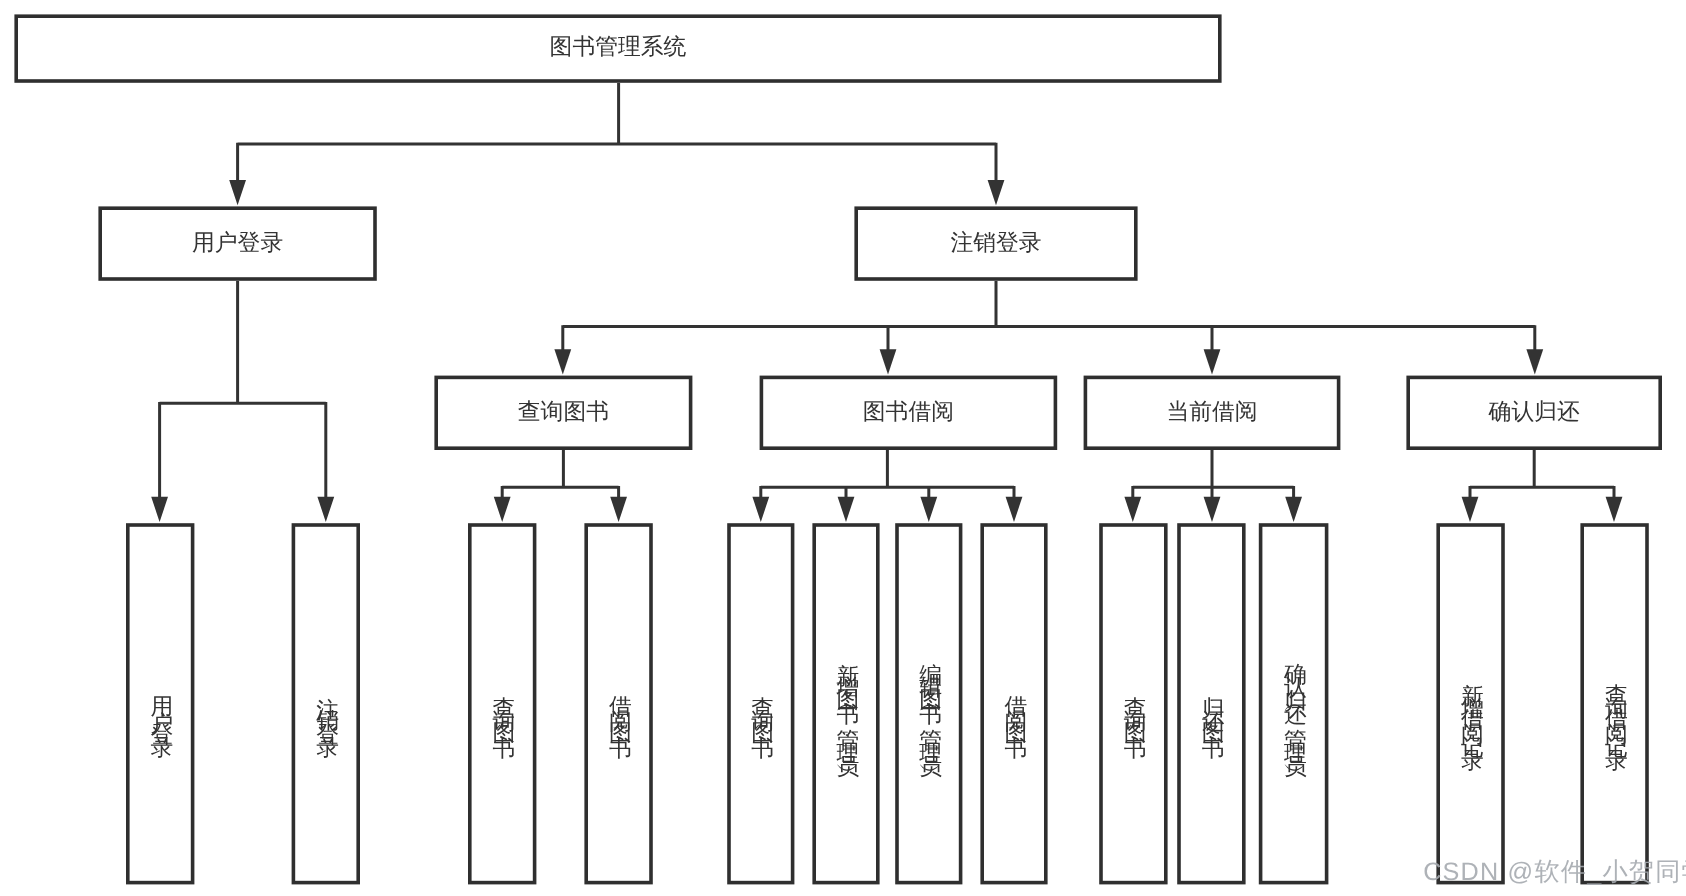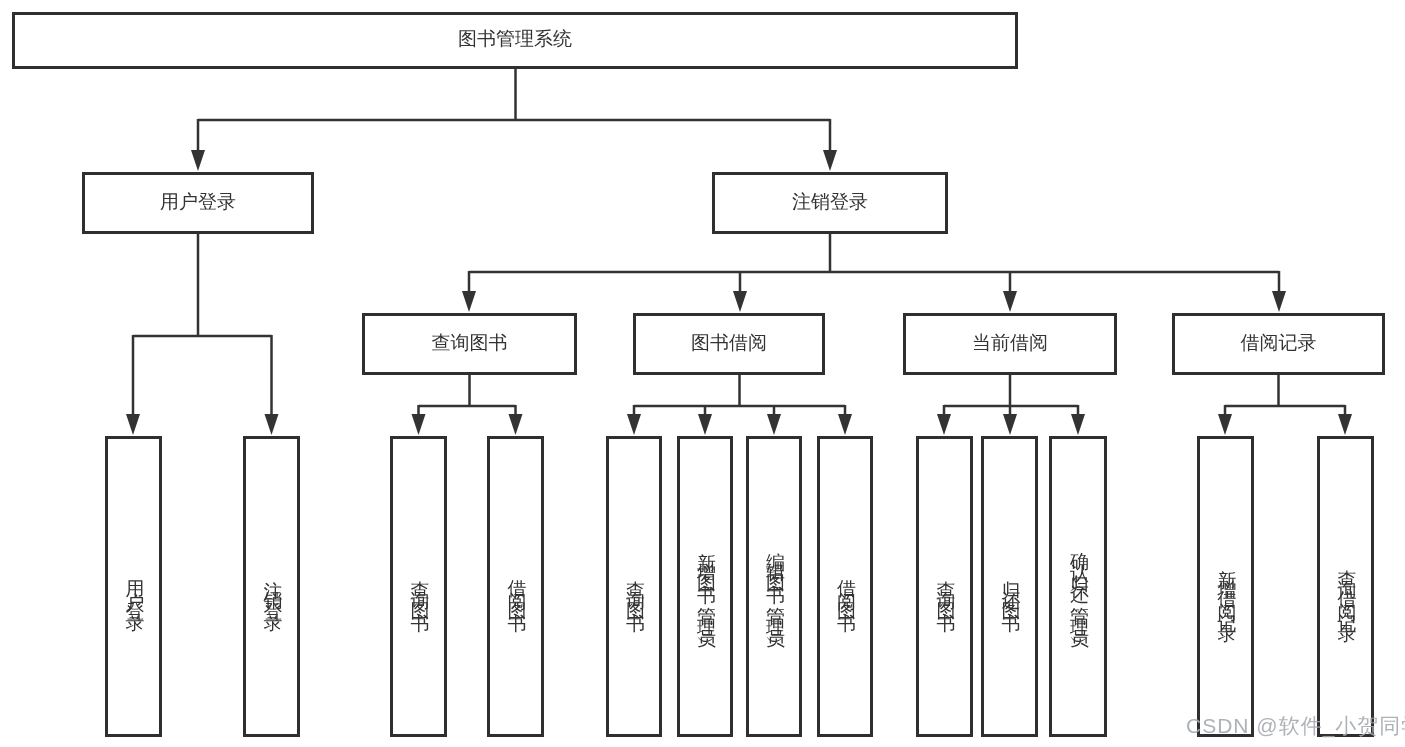--- a/index.html
+++ b/index.html
@@ -97,28 +97,28 @@
   <div class="hnode" style="left:82px;top:172px;width:232px;height:62px;">
     <span>用户登录</span>
   </div>
   <div class="hnode" style="left:712px;top:172px;width:236px;height:62px;">
     <span>注销登录</span>
   </div>
 
   <div class="hnode" style="left:362px;top:313px;width:215px;height:62px;">
     <span>查询图书</span>
   </div>
-  <div class="hnode" style="left:633px;top:313px;width:192px;height:62px;justify-content:center;">
+  <div class="hnode" style="left:633px;top:313px;width:248px;height:62px;justify-content:center;">
     <span>图书借阅</span>
   </div>
   <div class="hnode" style="left:903px;top:313px;width:214px;height:62px;justify-content:center;">
     <span>当前借阅</span>
   </div>
   <div class="hnode" style="left:1172px;top:313px;width:213px;height:62px;">
-    <span>借阅记录</span>
+    <span>确认归还</span>
   </div>
 
   <div class="vnode" style="left:105px;top:436px;width:57px;height:301px;">
     <span>用户登录</span>
   </div>
   <div class="vnode" style="left:243px;top:436px;width:57px;height:301px;">
     <span>注销登录</span>
   </div>
 
   <div class="vnode" style="left:390px;top:436px;width:57px;height:301px;">

